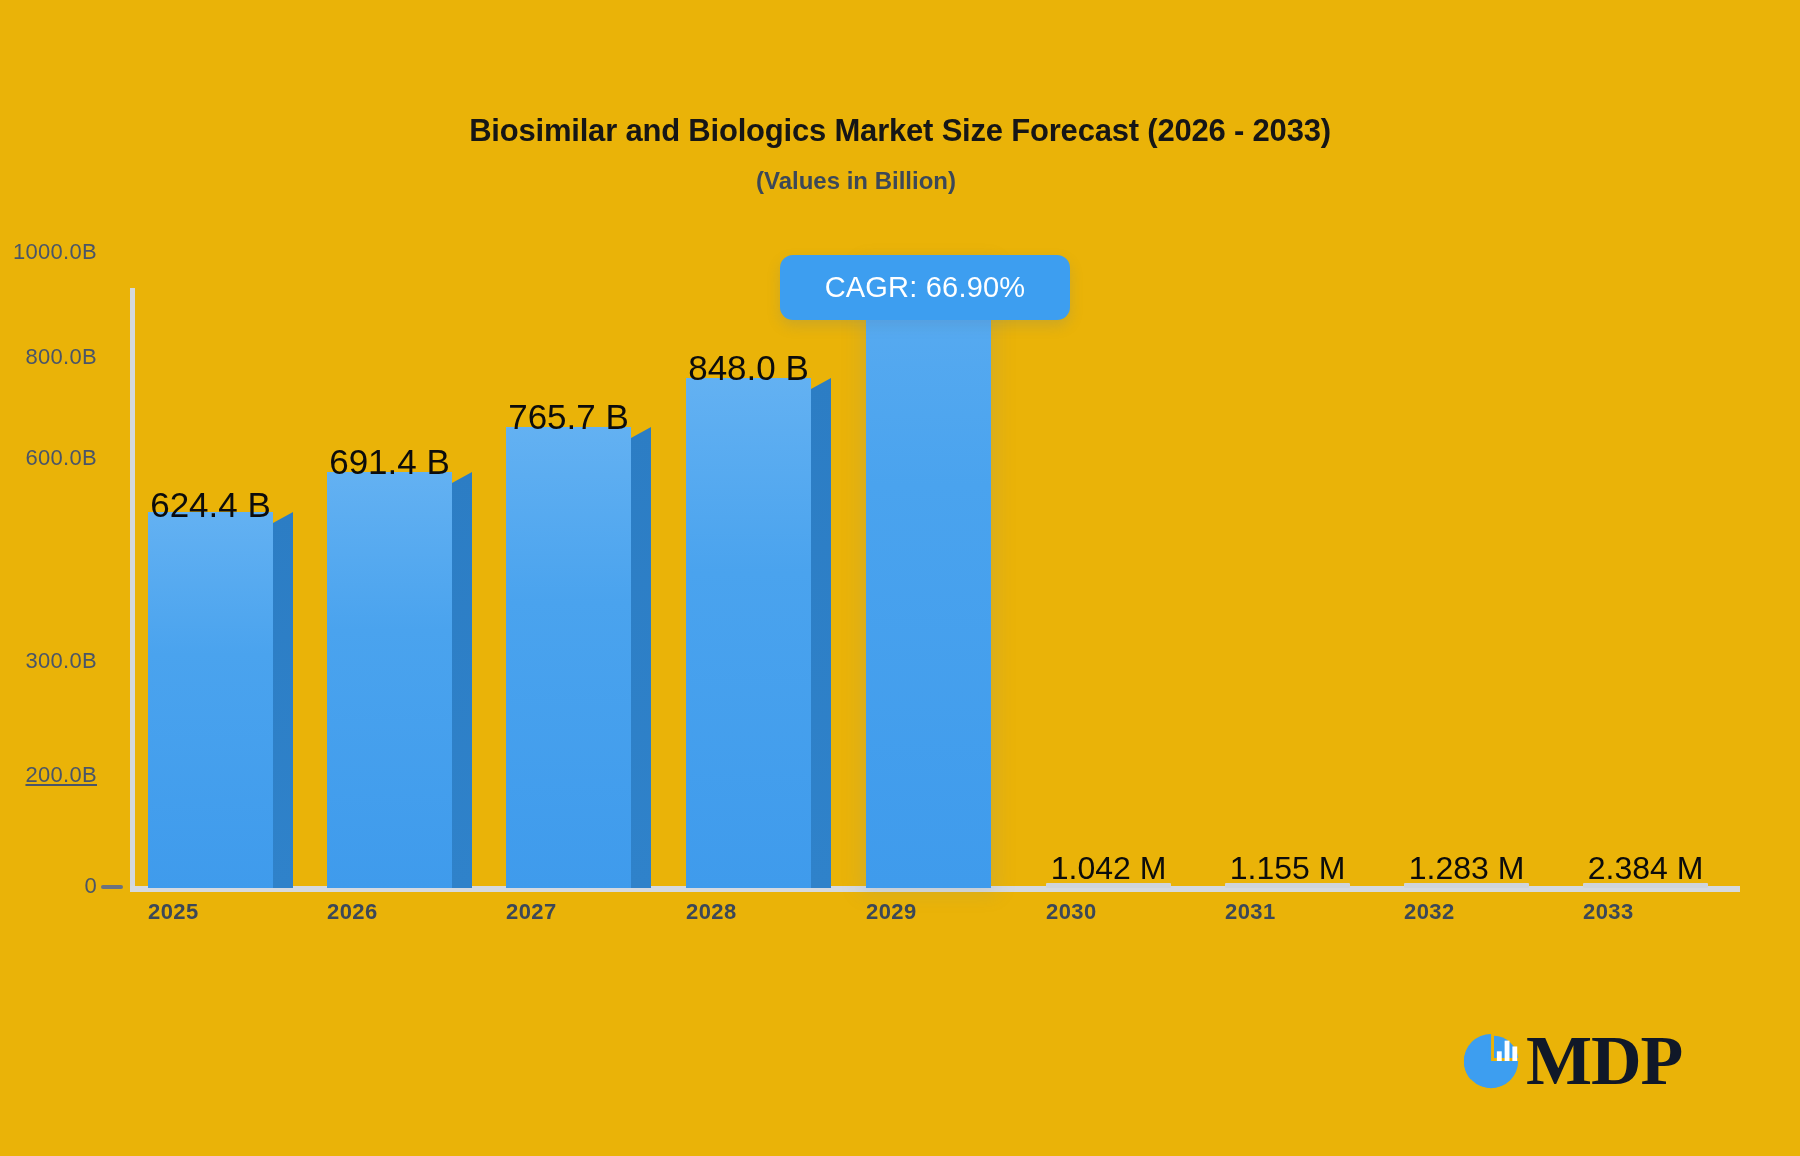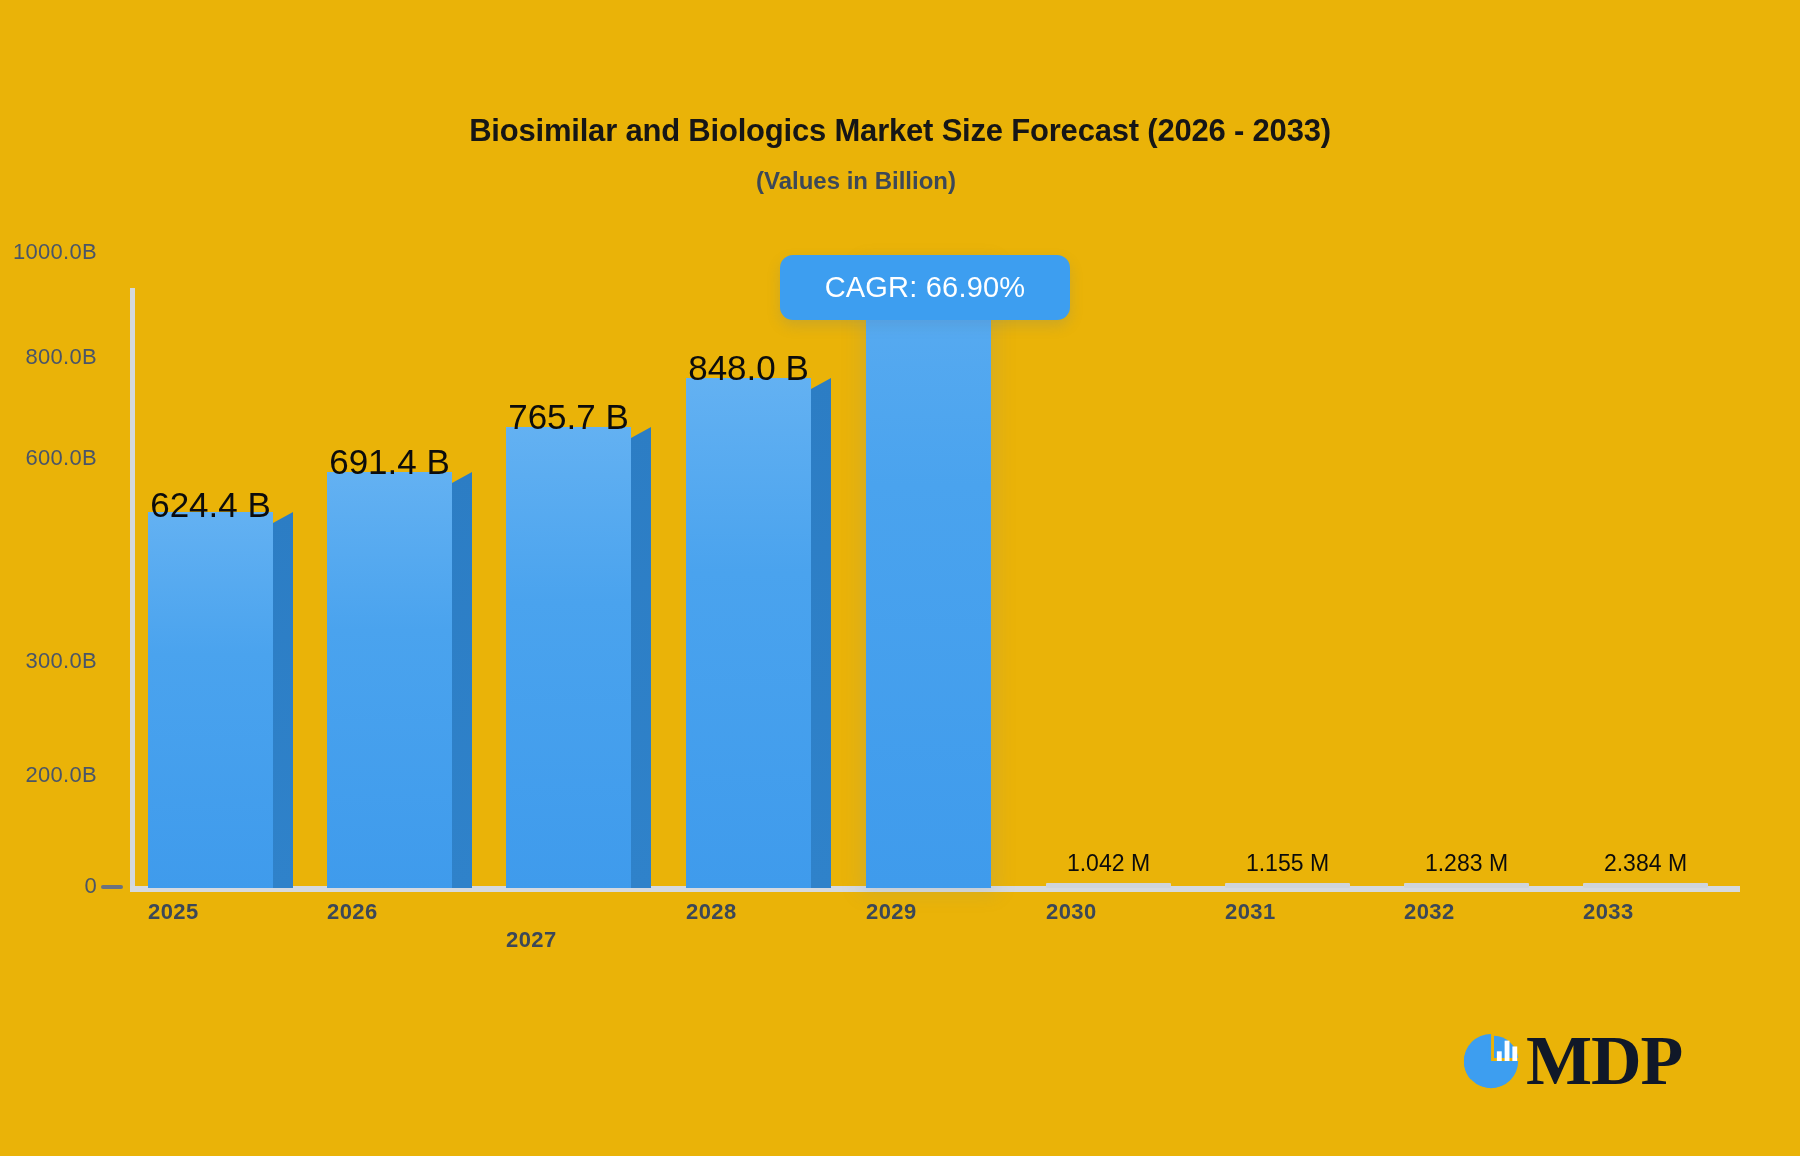--- a/index.html
+++ b/index.html
@@ -83,21 +83,21 @@
   }
 
   
   .vallab {
     position: absolute;
     text-align: center;
     font-size: 35px; font-weight: 400;
     color: #0c0c0c;
     white-space: nowrap;
   }
-  .vallab.small { font-size: 23px; }
+  .vallab.small { font-size: 32px; }
 
   
   .xlab {
     position: absolute; top: 899px;
     font-size: 22px; font-weight: bold;
     color: #3c4858;
     white-space: nowrap;
     letter-spacing: 0.4px;
   }
 
@@ -140,21 +140,21 @@
 
   <div id="plot">
     <div id="yspine"></div>
     <div id="baseline"></div>
     <div id="zerotick"></div>
     <div id="ylabels">
         <div class="ylab" style="top: 239px;">1000.0B</div>
         <div class="ylab" style="top: 344px;">800.0B</div>
         <div class="ylab" style="top: 445px;">600.0B</div>
         <div class="ylab" style="top: 648px;">300.0B</div>
-        <div class="ylab" style="top: 762px;">200.0B</div>
+        <div class="ylab" style="top: 762px; text-decoration: underline;">200.0B</div>
         <div class="ylab" style="top: 873px;">0</div>
       </div>
     <div id="barlayer">
         <div class="barwrap" style="left: 148px; width: 145px; height: 376px;">
           <div class="bar3d" style="width: 145px; height: 376px;">
             <div class="bar-side" style="left: 125px; height: 376px;"></div>
             <div class="bar-front" style="width: 125px; height: 376px;"></div>
           </div>
         </div>
         <div class="vallab" style="left: 128px; top: 485px; width: 165px;">624.4 B</div>
@@ -187,21 +187,21 @@
         <div class="barstub" style="left: 1225px; width: 125px;"></div>
         <div class="vallab small" style="left: 1205px; top: 850px; width: 165px;">1.155 M</div>
         <div class="barstub" style="left: 1404px; width: 125px;"></div>
         <div class="vallab small" style="left: 1384px; top: 850px; width: 165px;">1.283 M</div>
         <div class="barstub" style="left: 1583px; width: 125px;"></div>
         <div class="vallab small" style="left: 1563px; top: 850px; width: 165px;">2.384 M</div>
       </div>
     <div id="xlabels">
         <div class="xlab" style="left: 148px; width: 125px;">2025</div>
         <div class="xlab" style="left: 327px; width: 125px;">2026</div>
-        <div class="xlab" style="left: 506px; width: 125px; margin-top: 28px;">2027</div>
+        <div class="xlab" style="left: 506px; width: 125px;">2027</div>
         <div class="xlab" style="left: 686px; width: 125px;">2028</div>
         <div class="xlab" style="left: 866px; width: 125px;">2029</div>
         <div class="xlab" style="left: 1046px; width: 125px;">2030</div>
         <div class="xlab" style="left: 1225px; width: 125px;">2031</div>
         <div class="xlab" style="left: 1404px; width: 125px;">2032</div>
         <div class="xlab" style="left: 1583px; width: 125px;">2033</div>
       </div>
   </div>
 
   <div id="cagr">

